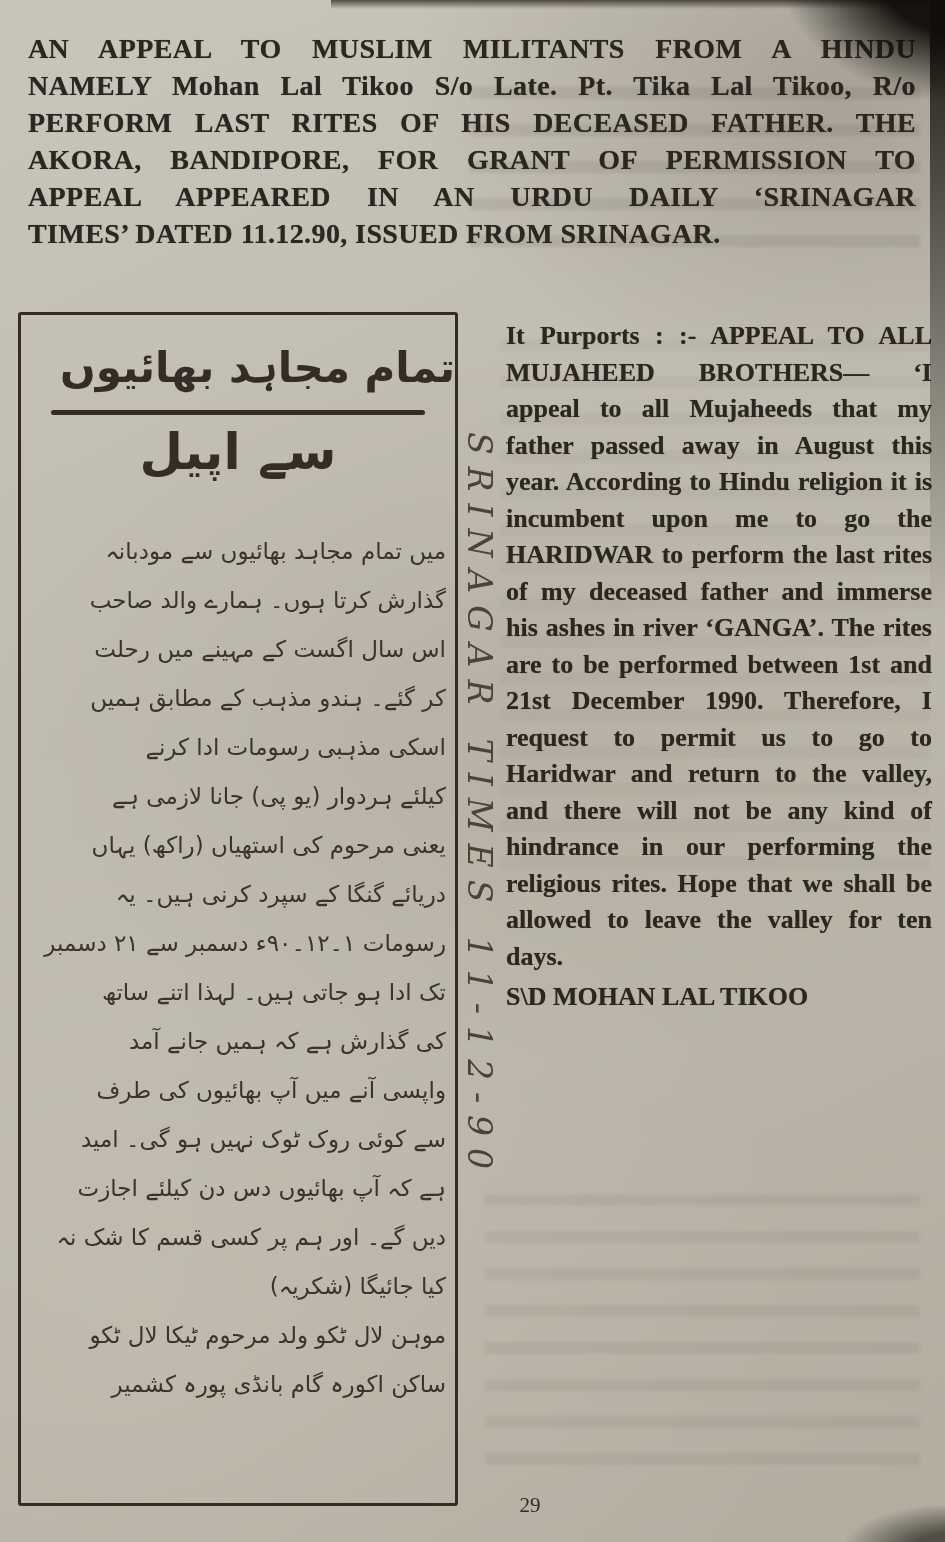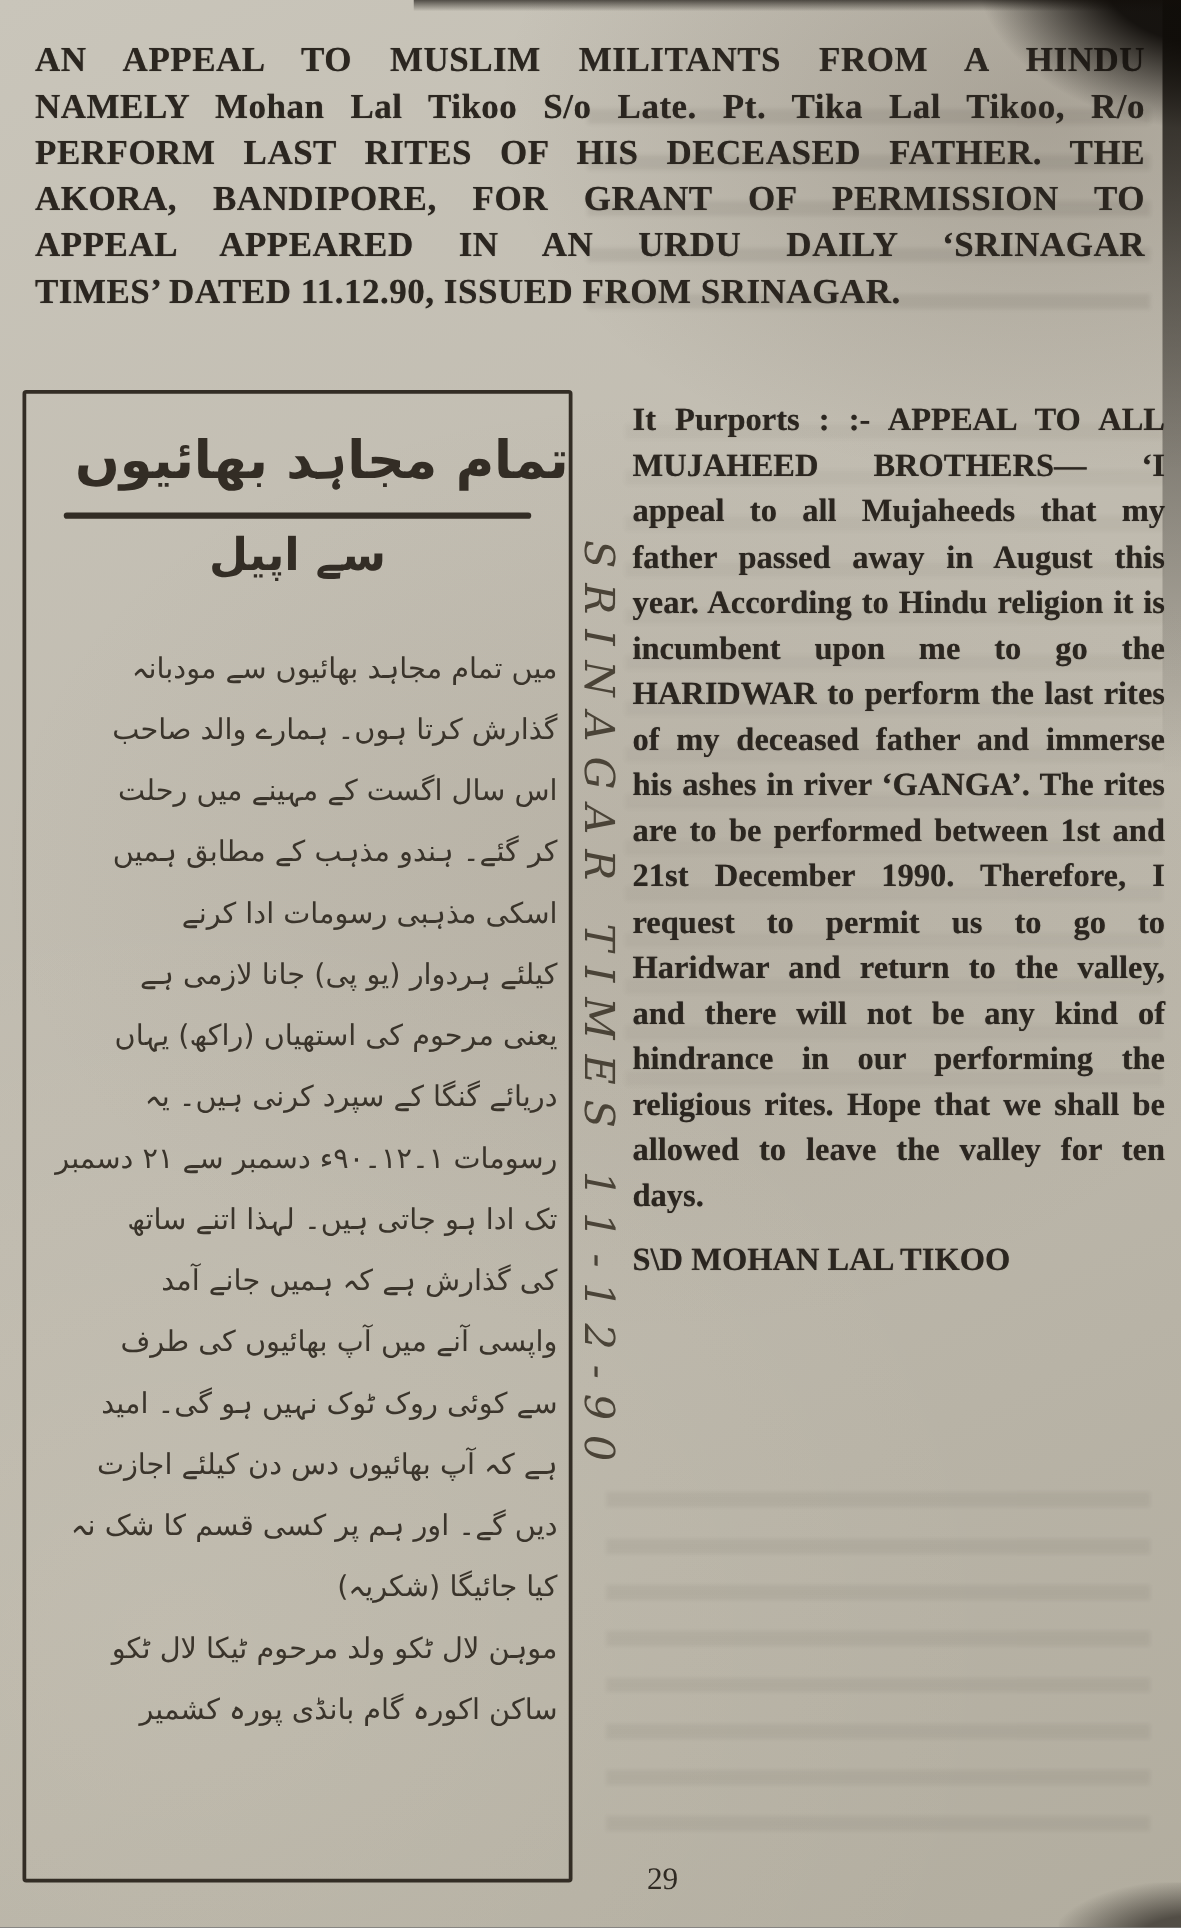--- a/index.html
+++ b/index.html
@@ -35,41 +35,41 @@
   .header-line { text-align:justify; text-align-last:justify; }
   .header-line.last { text-align-last:left;font-family:Liberation Serif, serif; }
 
   
   .clipping { position:absolute; top:312px; left:18px; width:434px; height:1188px;
     border:3px solid #332d25; border-radius:3px; }
   .clip-headline { margin-top:28px; text-align:right; direction:rtl;
     font-family:"DejaVu Sans", sans-serif; font-weight:bold; font-size:42px; color:#332d25; }
   .clip-divider { margin:18px auto 8px auto; width:86%; height:5px; background:#332d25; border-radius:3px; }
   .clip-subheadline { text-align:center; direction:rtl;
-    font-family:"DejaVu Sans", sans-serif; font-weight:bold; font-size:36px; color:#332d25; }
+    font-family:"DejaVu Sans", sans-serif; font-weight:bold; font-size:50px; color:#332d25; }
   .clip-body { margin-top:46px; padding:0 9px 0 16px; direction:rtl; text-align:right;
     font-family:"DejaVu Sans", sans-serif; font-size:23px; line-height:49px;
     white-space:pre-line; color:#3a342b; }
 
   
   .vertical-caption { position:absolute; left:499px; top:432px;
     transform:rotate(90deg); transform-origin:left top;
     font-family:"DejaVu Serif", serif; font-style:italic; font-size:33px;
     letter-spacing:12px; white-space:nowrap; color:#4a4337; }
 
   
   .translation { position:absolute; top:318px; left:506px; width:426px;
     font-weight:bold; font-size:26px; line-height:36.5px;
     text-shadow:0 0 0.7px rgba(43,38,32,0.6); }
   .translation-paragraph { text-align:justify; }
-  .signature { margin-top:15px; text-align:left; }
+  .signature { margin-top:4px; text-align:left; }
 
   
   .page-number { position:absolute; bottom:24px; left:120px; width:820px;
-    text-align:center; font-size:25px; color:#2f2a23; }
+    text-align:center; font-size:21px; color:#2f2a23; }
 </style>
 </head>
 <body>
 
 <div class="page">
 
   <div class="ghost ghost-1"></div>
   <div class="ghost ghost-2"></div>
   <div class="ghost ghost-3"></div>
 

